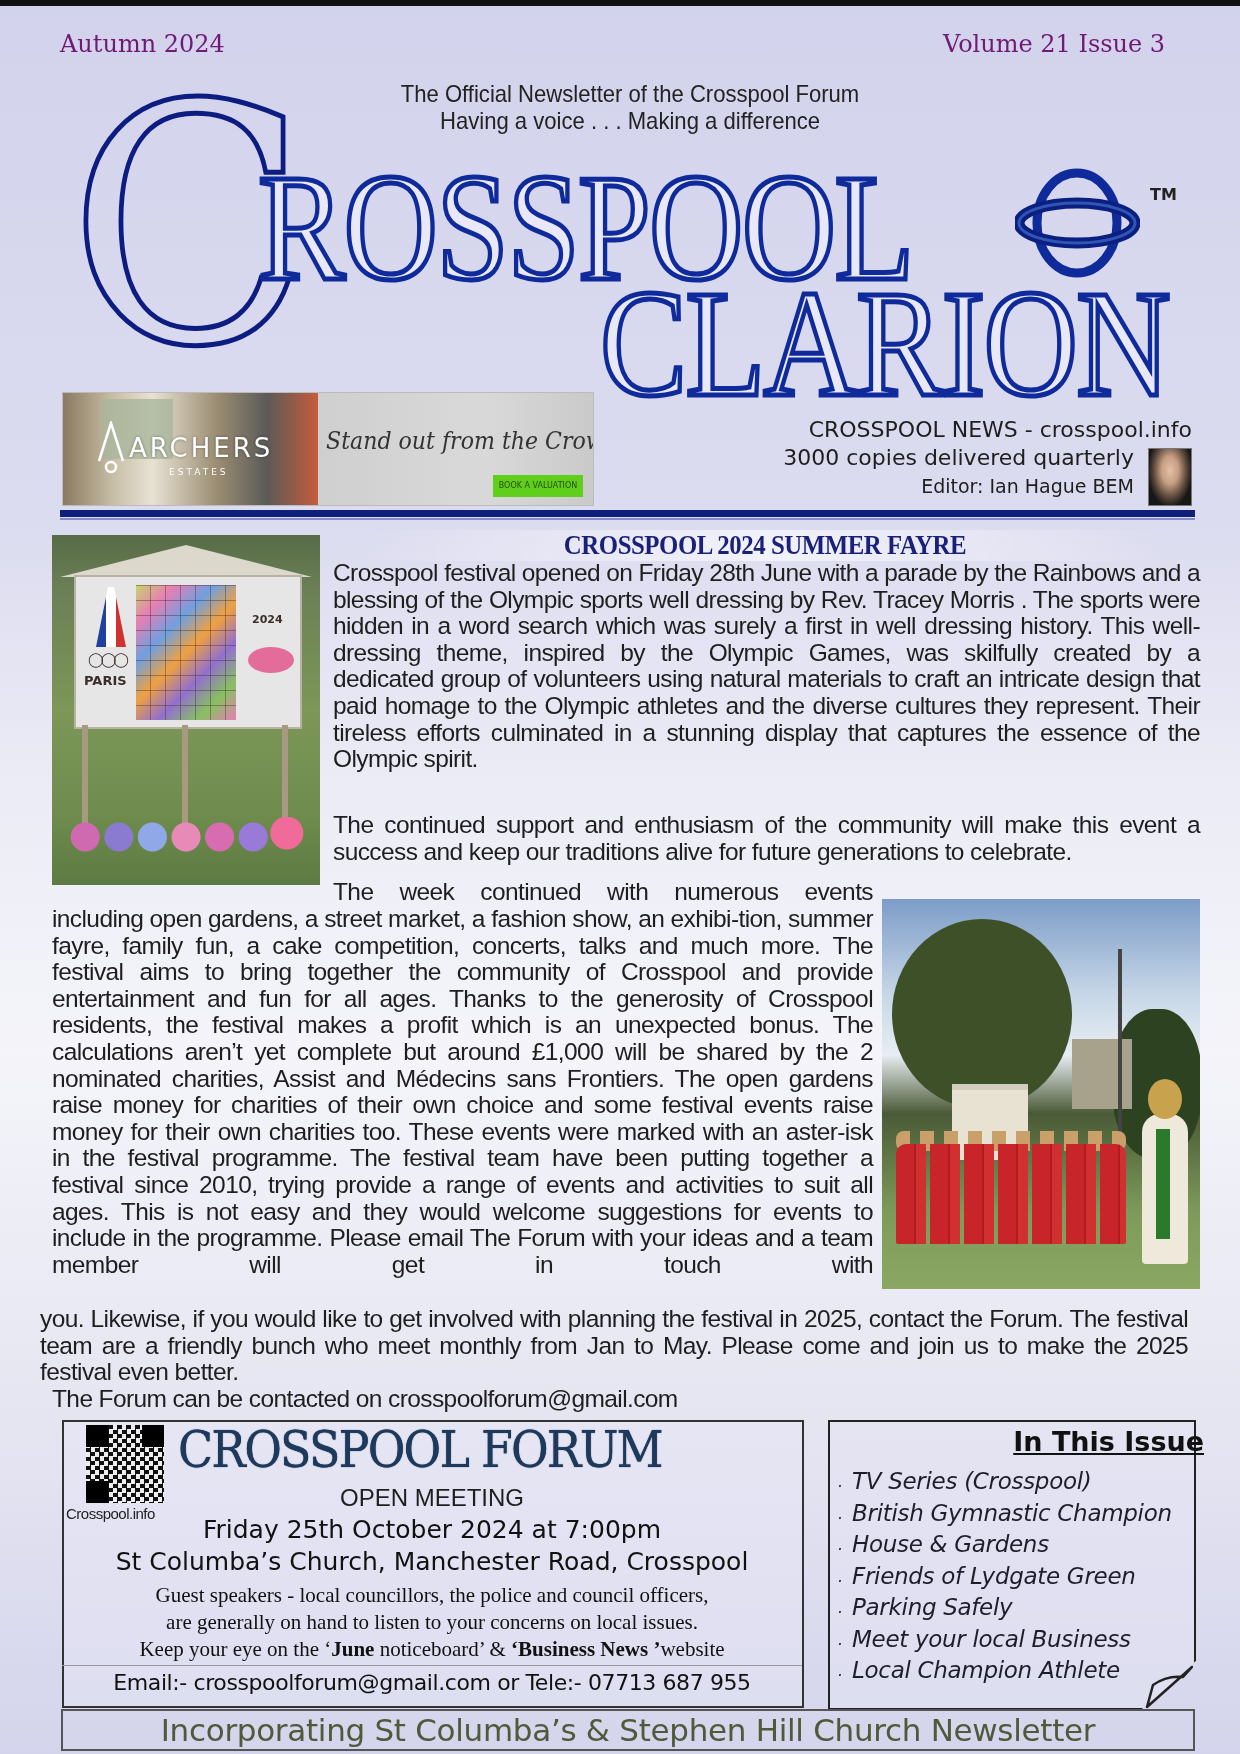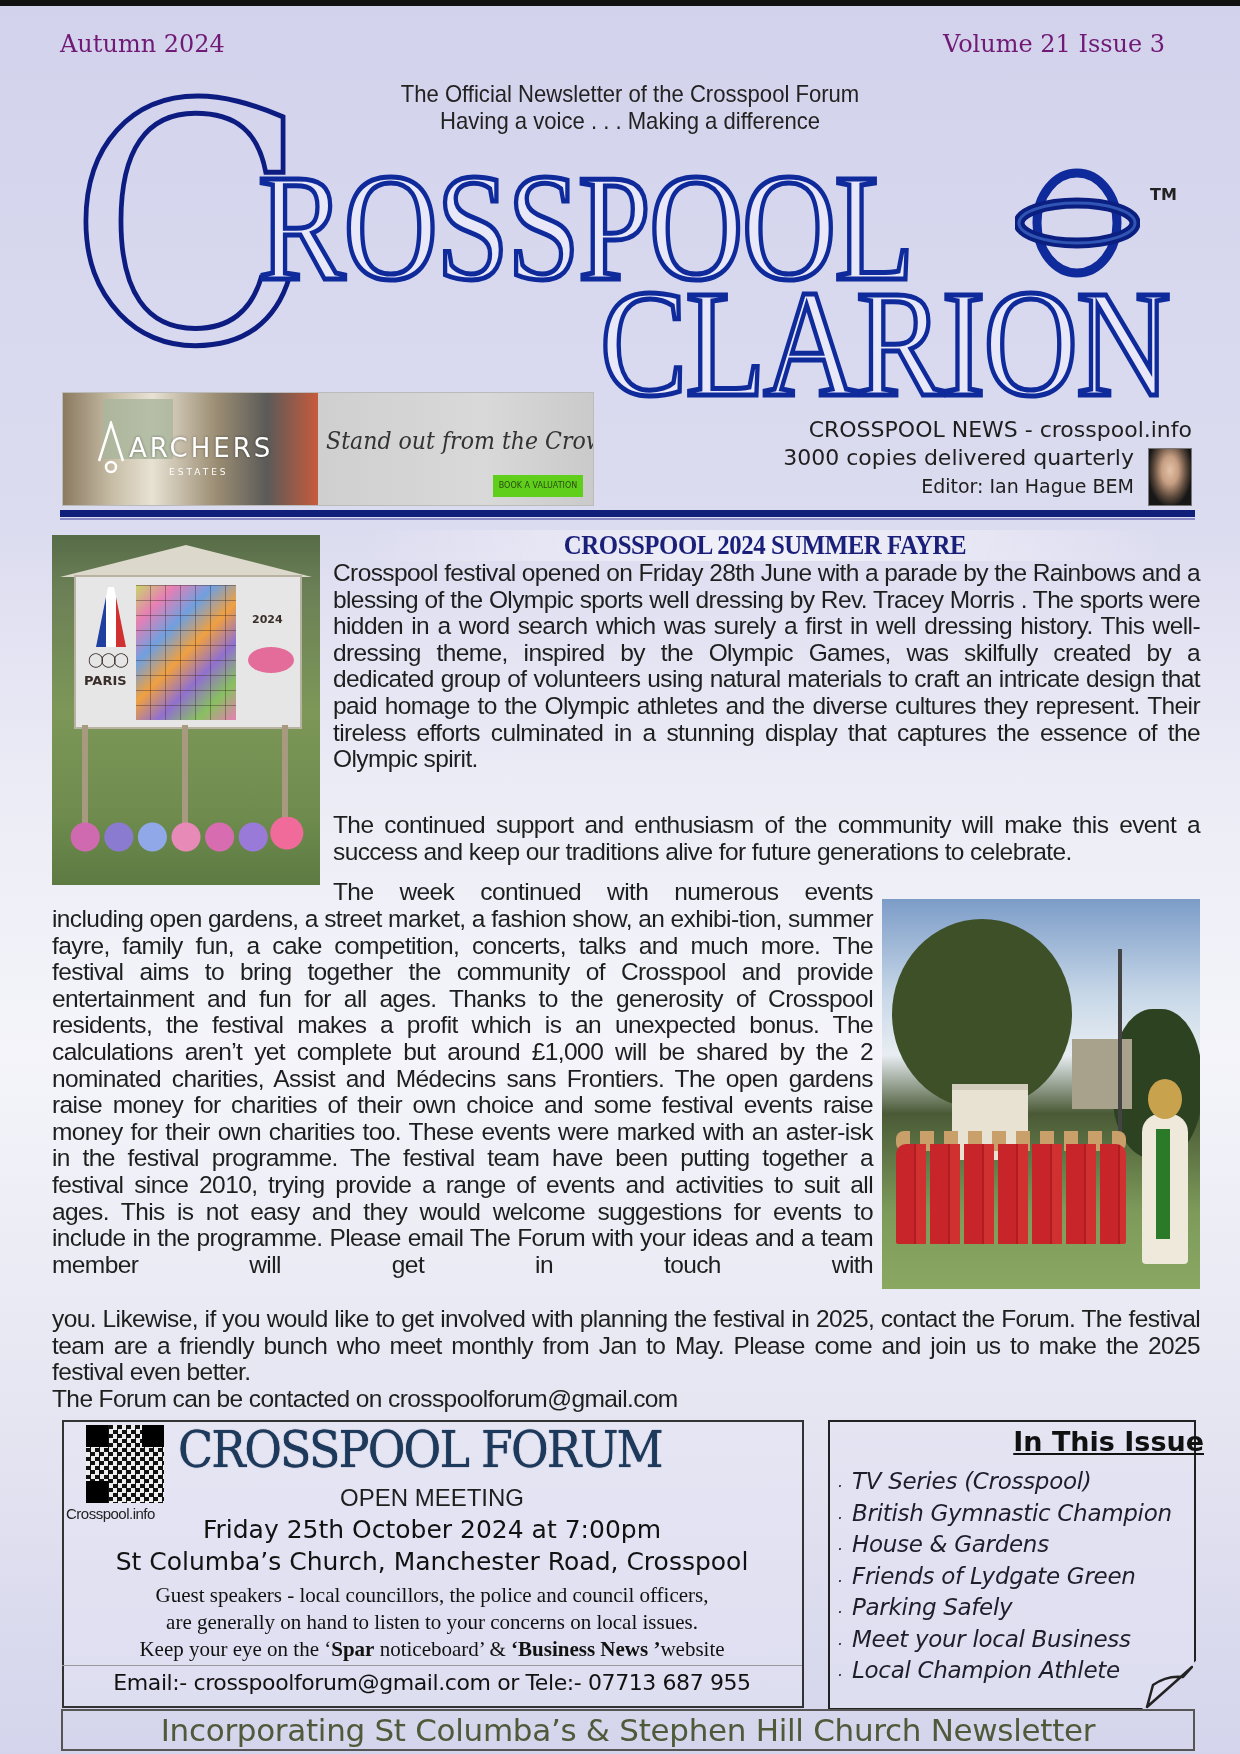--- a/index.html
+++ b/index.html
@@ -110,21 +110,21 @@
     background: linear-gradient(90deg, rgba(255,255,255,0) 0%, rgba(255,255,255,.6) 50%, rgba(255,255,255,0) 100%);
   }
   .body-text {
     font-family: "Liberation Sans", sans-serif; font-size: 24.5px; line-height: 26.6px; color: #1e1e1e;
     text-align: justify; letter-spacing: -0.6px;
   }
   .para1 { left: 333px; top: 560px; width: 867px; }
   .para2 { left: 333px; top: 812px; width: 867px; }
   .para3a { left: 333px; top: 879px; width: 540px; }
   .para3b { left: 52px; top: 906px; width: 821px; }
-  .para3c { left: 52px; top: 1306px; width: 1148px; }
+  .para3c { left: 40px; top: 1306px; width: 1148px; }
   .para4 { left: 52px; top: 1386px; width: 1148px; text-align: left; }
   .body-text p { margin: 0; }
   .photo2 {
     left: 882px; top: 899px; width: 318px; height: 390px; overflow: hidden;
     background: linear-gradient(180deg, #7c9cc8 0%, #c8d8e8 25%, #e8edf2 40%, #4a5a36 55%, #7d9a5a 80%, #8aa862 100%);
   }
   .photo2 .tree { position: absolute; left: 10px; top: 20px; width: 180px; height: 190px; border-radius: 50%; background: #3d5028; }
   .photo2 .tree2 { position: absolute; left: 230px; top: 110px; width: 90px; height: 150px; border-radius: 45%; background: #2d4220; }
   .photo2 .pole { position: absolute; left: 236px; top: 50px; width: 4px; height: 190px; background: #444; }
   .photo2 .house { position: absolute; left: 190px; top: 140px; width: 60px; height: 70px; background: #a8a28c; }
@@ -284,21 +284,21 @@
 <div class="abs forum-box"></div>
 <div class="abs qr"></div>
 <div class="abs qr-label">Crosspool.info</div>
 <div class="abs forum-title">CROSSPOOL FORUM</div>
 <div class="abs forum-sub">OPEN MEETING</div>
 <div class="abs forum-date">Friday 25th October 2024 at 7:00pm</div>
 <div class="abs forum-venue">St Columba’s Church, Manchester Road, Crosspool</div>
 <div class="abs forum-note">
   <div>Guest speakers - local councillors, the police and council officers,</div>
   <div>are generally on hand to listen to your concerns on local issues.</div>
-  <div><span>Keep your eye on the ‘</span><b>Spar</b><span> noticeboard’ &amp; </span><b>‘Business News ’</b><span>website</span></div>
+  <div><span>Keep your eye on the ‘</span><b>June</b><span> noticeboard’ &amp; </span><b>‘Business News ’</b><span>website</span></div>
 </div>
 <div class="abs forum-divider"></div>
 <div class="abs forum-contact">Email:- crosspoolforum@gmail.com or Tele:- 07713 687 955</div>
 
 <div class="abs issue-box"></div>
 <svg class="abs issue-fold" viewBox="0 0 50 44">
   <path d="M49 2 L4 42 L10 20 Q24 10 40 12 Z" fill="#e0e0f2" stroke="#222" stroke-width="2.5" stroke-linejoin="round"></path>
 </svg>
 <div class="abs issue-title">In This Issue</div>
 <ul class="abs issue-list">

